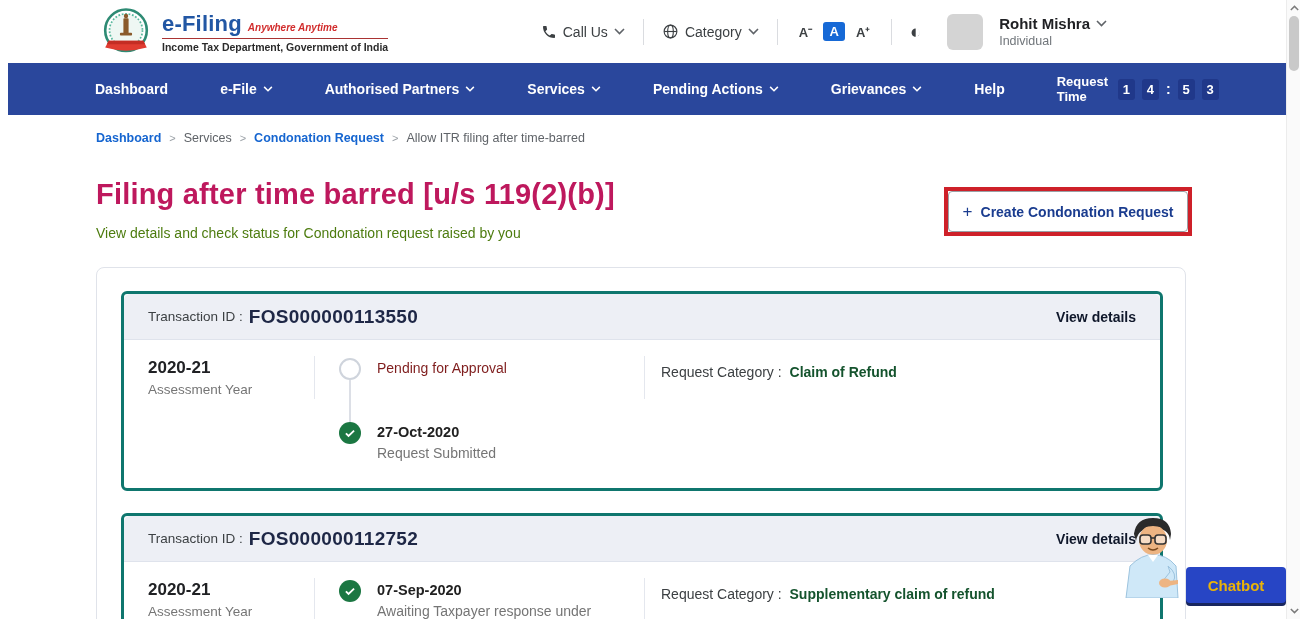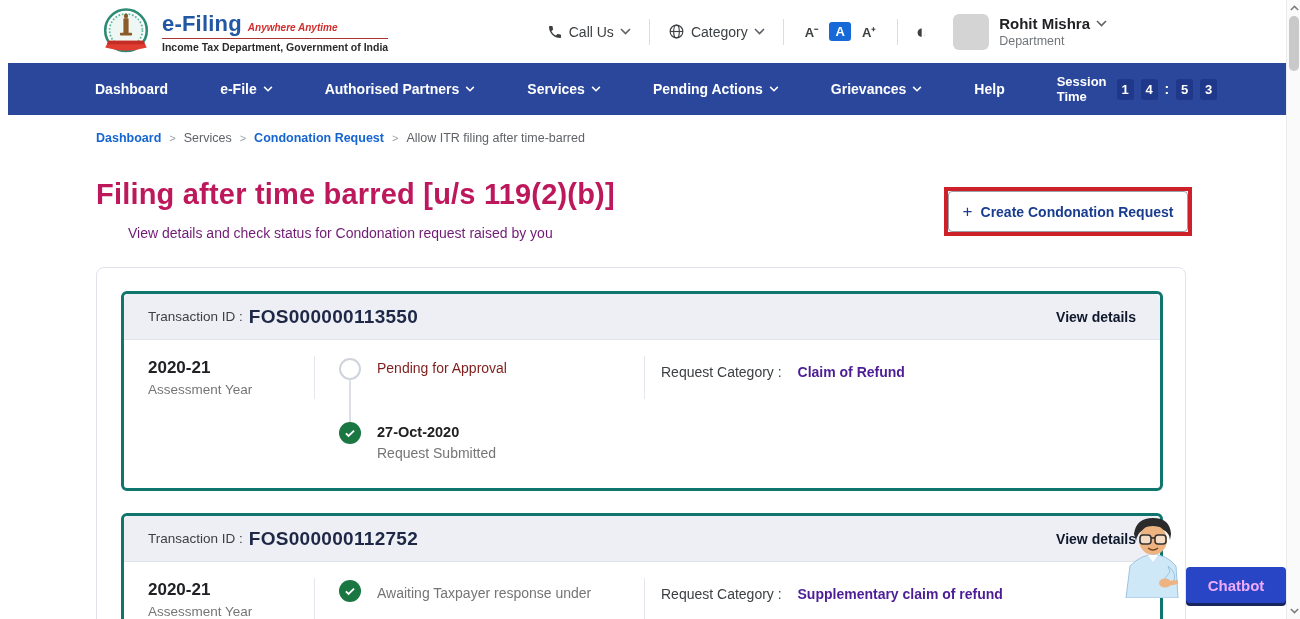--- a/index.html
+++ b/index.html
@@ -17,21 +17,21 @@
   .brand-subtitle { font-size:10.5px; font-weight:700; color:#2b2b2b; border-top:1px solid #a33; padding-top:2px; margin-top:1px; }
 
   .header-right { margin-left:auto; margin-right:193px; display:flex; align-items:center; }
   .hdr-item { display:flex; align-items:center; gap:6px; color:#3c4043; font-size:14px; cursor:pointer; }
   .hdr-divider { width:1px; height:26px; background:#dadce0; margin:0 18px; }
   .chev { display:inline-block; }
   .font-sizer { display:flex; align-items:center; gap:8px; }
   .fs-btn { font-size:13px; color:#3c4043; font-weight:700; cursor:pointer; padding:2px 3px; }
   .fs-btn.active { background:#1669d6; color:#fff; border-radius:3px; padding:2px 6px; font-size:13px; }
   .contrast { font-size:19px; color:#3c4043; line-height:1; cursor:pointer; }
-  .user-block { display:flex; align-items:center; gap:10px; margin-left:26px; }
+  .user-block { display:flex; align-items:center; gap:16px; margin-left:26px; }
   .avatar { width:36px; height:36px; background:#d4d4d4; border-radius:6px; }
   .user-meta .user-name { font-size:15px; font-weight:700; color:#202124; display:flex; align-items:center; gap:6px; }
   .user-meta .user-type { font-size:12.5px; color:#70757a; margin-top:2px; }
 
   
   .navbar { position:absolute; top:63px; left:8px; right:14px; height:52px; background:#2a479c;
     display:flex; align-items:center; padding-left:87px; }
   .nav-item { display:flex; align-items:center; gap:6px; color:#fff; font-size:14px; font-weight:700;
     margin-right:52px; cursor:pointer; white-space:nowrap; }
   .session { margin-left:auto; margin-right:100px; display:flex; align-items:center; gap:7px; }
@@ -41,21 +41,21 @@
   .digit-colon { color:#fff; font-size:14px; font-weight:700; }
 
   
   .breadcrumb { position:absolute; top:131px; left:96px; display:flex; align-items:center; gap:8px; font-size:12.5px; }
   .crumb-link { color:#1565d0; font-weight:700; cursor:pointer; }
   .crumb-plain { color:#5f6368; font-weight:400; }
   .crumb-sep { color:#9aa0a6; font-size:11px; }
 
   
   .page-title { position:absolute; top:178px; left:96px; font-size:29px; font-weight:700; color:#be185d; letter-spacing:.2px; }
-  .page-subtitle { position:absolute; top:225px; left:96px; font-size:14px; color:#701a75;margin-left:32px; }
+  .page-subtitle { position:absolute; top:225px; left:96px; font-size:14px; color:#4d7c0f; }
   .annotation-box { position:absolute; left:944px; top:187px; width:248px; height:49px;
     border:4px solid #ce2029; display:flex; align-items:center; justify-content:center; background:#fff; }
   .create-btn { width:100%; height:100%; background:#fff; border:1px solid #9aa0a6; border-radius:4px;
     display:flex; align-items:center; justify-content:center; gap:8px; cursor:pointer;
     font-size:14px; font-weight:700; color:#1a3c8f; }
   .plus { font-size:17px; font-weight:400; }
 
   
   .container { position:absolute; left:96px; top:267px; width:1090px; height:420px;
     background:#fff; border:1px solid #e0e3ea; border-radius:8px 8px 0 0; }
@@ -76,28 +76,28 @@
   .timeline { position:absolute; left:215px; top:18px; }
   .t-step { display:flex; align-items:flex-start; gap:16px; }
   .t-circle { width:22px; height:22px; border-radius:50%; background:#fff; border:2px solid #cfd4dc; flex:none; }
   .t-check { width:22px; height:22px; border-radius:50%; background:#1b7742; flex:none;
     display:flex; align-items:center; justify-content:center; }
   .t-connector { width:2px; height:42px; background:#dcdfe6; margin-left:10px; }
   .t-status-gray { font-size:14px; color:#7f1d1d; padding-top:2px; }
   .t-date { font-size:14.5px; font-weight:700; color:#212121; padding-top:2px; }
   .t-sub { font-size:14px; color:#757575; margin-top:5px; }
   .req-cat { position:absolute; left:537px; top:24px; font-size:14px; color:#3c4043; }
-  .req-cat b { color:#4c1d95; margin-left:12px; }
+  .req-cat b { color:#14532d; margin-left:4px; }
 
   
   .chatbot-wrap { position:absolute; right:14px; bottom:12px; width:160px; height:75px; }
   .chatbot-man { position:absolute; left:-8px; top:-18px; width:70px; height:84px; }
   .chatbot-btn { position:absolute; right:0; bottom:4px; width:100px; height:36px; background:#2745c5;
     border-radius:4px; box-shadow:0 3px 0 #18265e; display:flex; align-items:center; justify-content:center;
-    color:#f0abfc; font-size:15px; font-weight:700; cursor:pointer; }
+    color:#eab308; font-size:15px; font-weight:700; cursor:pointer; }
 
   
   .scrollbar { position:absolute; top:0; right:0; width:14px; height:619px; background:#fafafa; border-left:1px solid #ececec; }
   .sb-arrow { position:absolute; left:0; width:14px; height:16px; display:flex; align-items:center; justify-content:center; cursor:pointer; }
   .sb-up { top:0; }
   .sb-down { bottom:0; }
   .sb-thumb { position:absolute; left:2px; top:16px; width:10px; height:55px; background:#c9c9c9; border-radius:5px; cursor:pointer; }
 </style>
 </head>
 <body>
@@ -154,21 +154,21 @@
     <span class="contrast">◐</span>
     <div class="user-block">
       <div class="avatar"></div>
       <div class="user-meta">
         <div class="user-name">
           <span>Rohit Mishra</span>
           <svg class="chev" width="11" height="7" viewBox="0 0 11 7">
               <polyline points="1,1 5.5,5.5 10,1" fill="none" stroke="#5f6368" stroke-width="1.6"></polyline>
             </svg>
         </div>
-        <div class="user-type">Department</div>
+        <div class="user-type">Individual</div>
       </div>
     </div>
   </div>
 </div>
 
 <div class="navbar">
   <div class="nav-item">
     <span>Dashboard</span>
   </div>
   <div class="nav-item">
@@ -198,21 +198,21 @@
   <div class="nav-item">
     <span>Grievances</span>
     <svg width="10" height="6" viewBox="0 0 11 7">
         <polyline points="1,1 5.5,5.5 10,1" fill="none" stroke="#fff" stroke-width="1.8"></polyline>
       </svg>
   </div>
   <div class="nav-item">
     <span>Help</span>
   </div>
   <div class="session">
-    <span class="session-label">Session Time</span>
+    <span class="session-label">Request Time</span>
     <span class="digit-box">1</span>
     <span class="digit-box">4</span>
     <span class="digit-colon">:</span>
     <span class="digit-box">5</span>
     <span class="digit-box">3</span>
   </div>
 </div>
 
 <div class="breadcrumb">
   <span class="crumb-link">Dashboard</span>
@@ -287,20 +287,21 @@
       </div>
       <div class="vdiv vdiv-a"></div>
       <div class="timeline">
         <div class="t-step">
           <div class="t-check">
             <svg width="14" height="14" viewBox="0 0 24 24">
                 <path d="M5 12.5l4.5 4.5L19 8" stroke="#fff" stroke-width="3.2" fill="none"></path>
               </svg>
           </div>
           <div>
+            <div class="t-date">07-Sep-2020</div>
             <div class="t-sub">Awaiting Taxpayer response under</div>
           </div>
         </div>
       </div>
       <div class="vdiv vdiv-b"></div>
       <div class="req-cat">
         <span>Request Category :</span>
         <b>Supplementary claim of refund</b>
       </div>
     </div>

